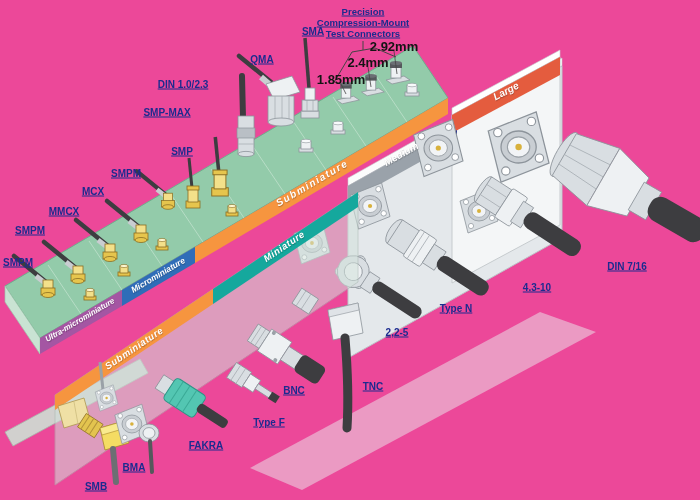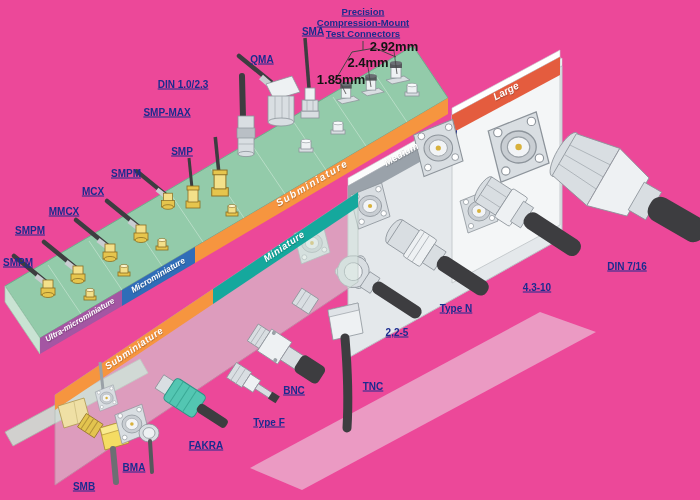--- a/index.html
+++ b/index.html
@@ -301,21 +301,21 @@
 <div class="lbl" style="left:18px;top:262px">SMPM</div>
 <div class="lbl" style="left:30px;top:230px">SMPM</div>
 <div class="lbl" style="left:64px;top:211px">MMCX</div>
 <div class="lbl" style="left:93px;top:191px">MCX</div>
 <div class="lbl" style="left:126px;top:173px">SMPM</div>
 <div class="lbl" style="left:182px;top:151px">SMP</div>
 <div class="lbl" style="left:167px;top:112px">SMP-MAX</div>
 <div class="lbl" style="left:183px;top:84px">DIN 1.0/2.3</div>
 <div class="lbl" style="left:262px;top:59px">QMA</div>
 <div class="lbl" style="left:313px;top:31px">SMA</div>
-<div class="lbl" style="left:84px;top:486px">SMB</div>
+<div class="lbl" style="left:96px;top:486px">SMB</div>
 <div class="lbl" style="left:134px;top:467px">BMA</div>
 <div class="lbl" style="left:206px;top:445px">FAKRA</div>
 <div class="lbl" style="left:269px;top:422px">Type F</div>
 <div class="lbl" style="left:294px;top:390px">BNC</div>
 <div class="lbl" style="left:373px;top:386px">TNC</div>
 <div class="lbl" style="left:397px;top:332px">2,2-5</div>
 <div class="lbl" style="left:456px;top:308px">Type N</div>
 <div class="lbl" style="left:537px;top:287px">4.3-10</div>
 <div class="lbl" style="left:627px;top:266px">DIN 7/16</div>
 

